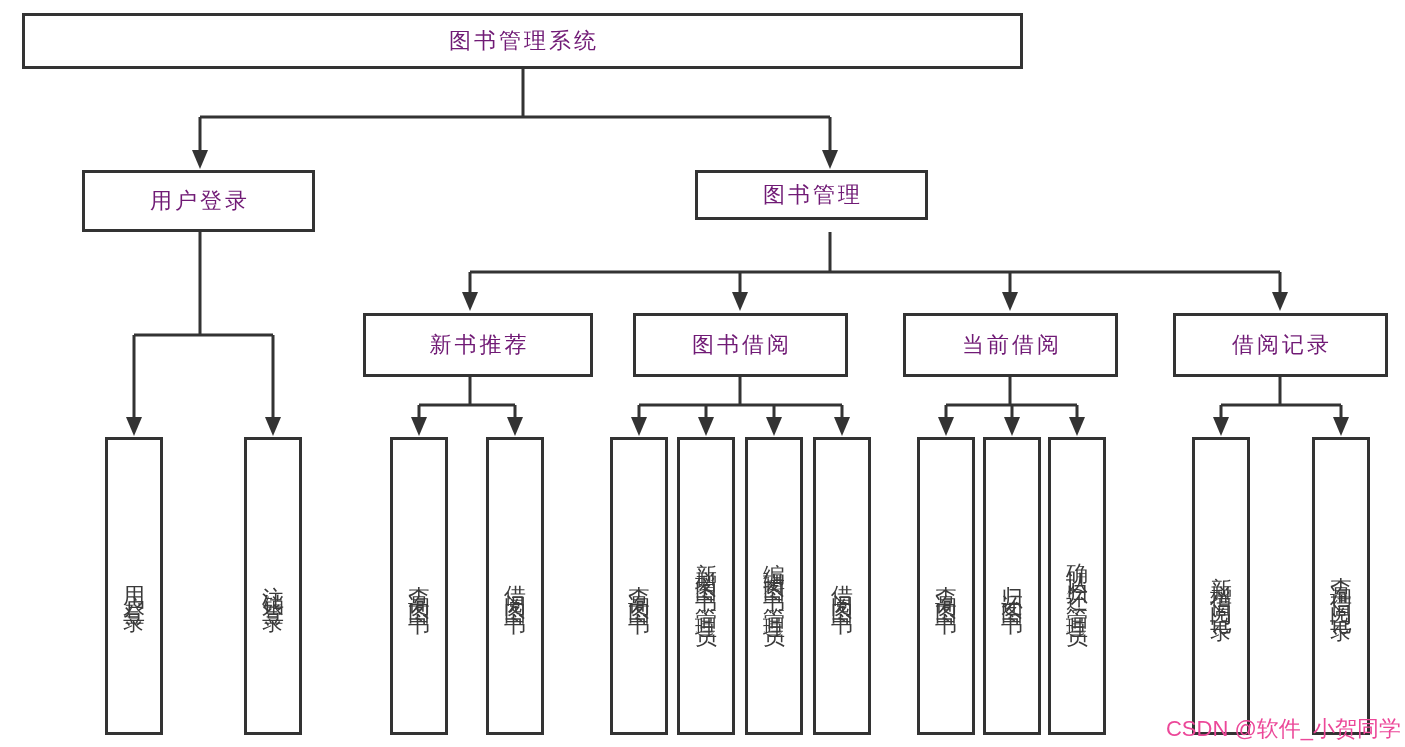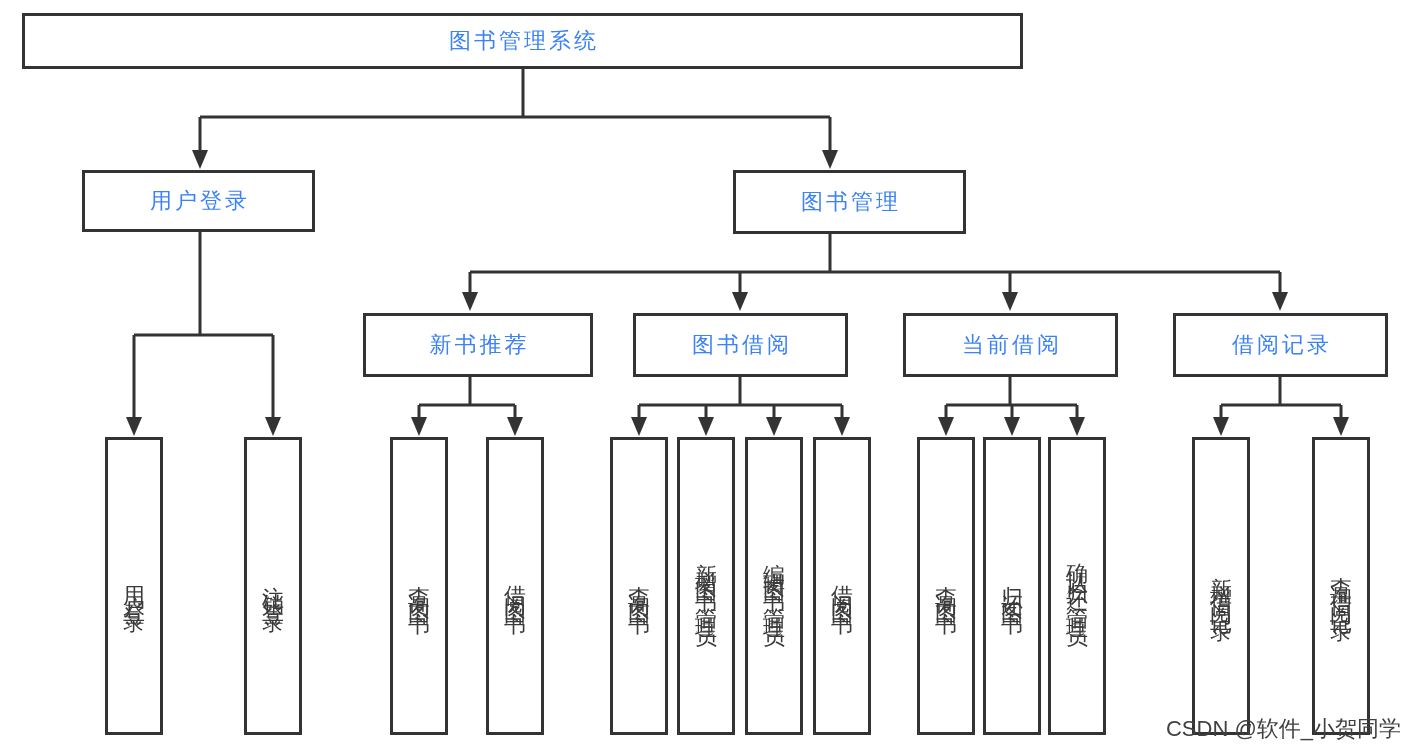--- a/index.html
+++ b/index.html
@@ -25,21 +25,21 @@
     position: absolute;
     box-sizing: border-box;
     border: 3px solid #333333;
     background: #ffffff;
     display: flex;
     align-items: center;
     justify-content: center;
     z-index: 2;
   }
   .node .hlabel {
-    color: #3b82f6;
+    color: #701a75;
     font-size: 22px;
     letter-spacing: 3px;
     text-indent: 3px;
     white-space: nowrap;
   }
   .vnode {
     position: absolute;
     box-sizing: border-box;
     border: 3px solid #333333;
     background: #ffffff;
@@ -54,21 +54,21 @@
     color: #3a3a3a;
     font-size: 22px;
     letter-spacing: 9px;
     white-space: nowrap;
   }
   .watermark {
     position: absolute;
     right: 4px;
     top: 714px;
     z-index: 5;
-    color: #404040;
+    color: #ec4899;
     font-size: 22px;
     white-space: nowrap;
   }
 </style>
 </head>
 <body>
 
 <div class="stage">
 
   <svg class="connectors" width="1405" height="747" viewBox="0 0 1405 747">
@@ -111,21 +111,21 @@
     </g>
   </svg>
 
   <div class="node" style="left:22px; top:13px; width:1001px; height:56px">
     <span class="hlabel">图书管理系统</span>
   </div>
 
   <div class="node" style="left:82px; top:170px; width:233px; height:62px">
     <span class="hlabel">用户登录</span>
   </div>
-  <div class="node" style="left:733px; top:170px; width:233px; height:64px">
+  <div class="node" style="left:695px; top:170px; width:233px; height:50px">
     <span class="hlabel">图书管理</span>
   </div>
 
   <div class="node" style="left:363px; top:313px; width:230px; height:64px">
     <span class="hlabel">新书推荐</span>
   </div>
   <div class="node" style="left:903px; top:313px; width:215px; height:64px">
     <span class="hlabel">当前借阅</span>
   </div>
   <div class="node" style="left:633px; top:313px; width:215px; height:64px">

